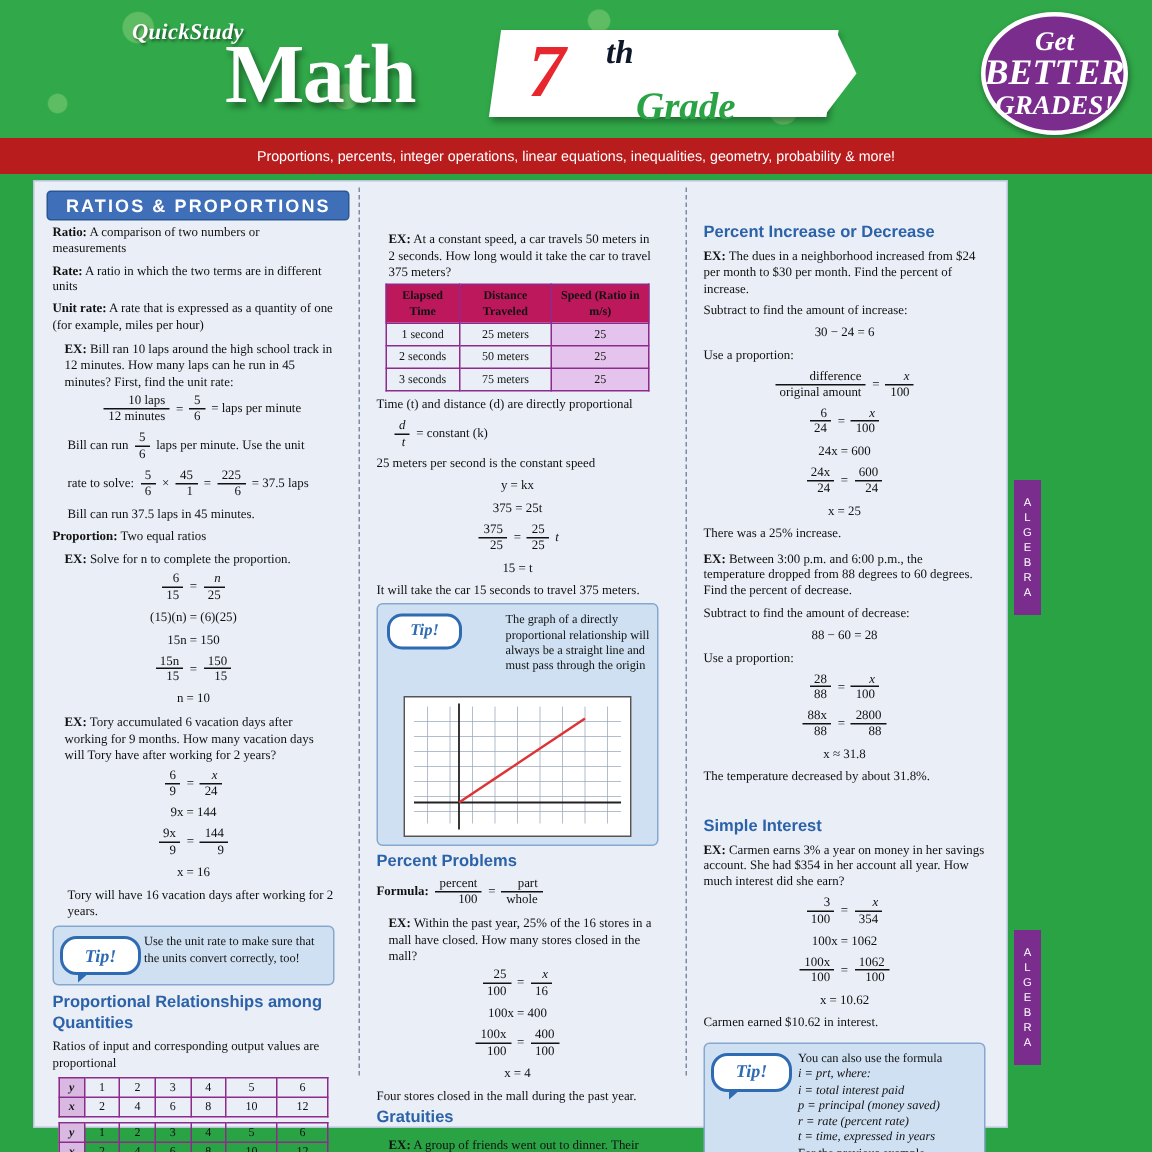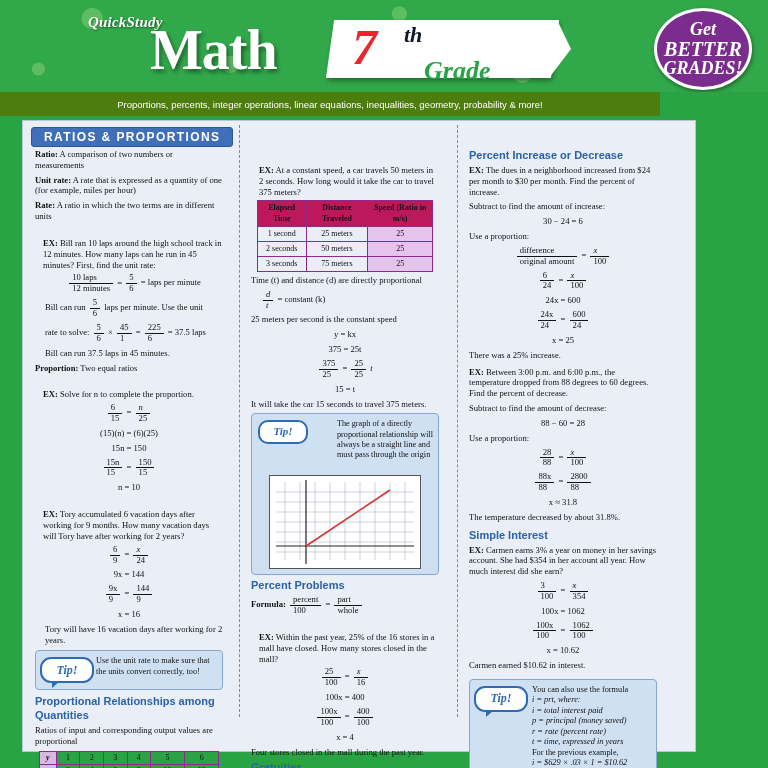--- a/index.html
+++ b/index.html
@@ -65,34 +65,34 @@
     font-family:"Liberation Serif",serif;
   }
   .badge{
     position:absolute;right:16px;top:8px;width:92px;height:76px;z-index:6;
     background:#7b2d8e;border-radius:50%;border:3px solid #fff;
     box-shadow:1px 2px 4px rgba(0,0,0,.4);
     display:flex;flex-direction:column;align-items:center;justify-content:center;
     color:#fff;font-weight:bold;font-style:italic;line-height:1.02;
   }
   .badge .b1{font-size:18px;}
-  .badge .b2{font-size:20px;}
+  .badge .b2{font-size:24px;}
   .badge .b3{font-size:18px;}
 
   .subbar{
-    position:absolute;left:0;top:92px;width:660px;height:24px;
-    background:#4d7c0f;color:#fff;font-size:9.5px;
+    position:absolute;left:0;top:92px;width:768px;height:24px;
+    background:#b91c1c;color:#fff;font-size:9.5px;
     display:flex;align-items:center;justify-content:center;
     font-family:"Liberation Sans",sans-serif;
   }
 
   
   .sheet{
     position:absolute;left:22px;top:120px;width:648px;height:630px;
-    background:#e9eef7;border:1px solid #b9c4d8;padding-left:24px;
+    background:#e9eef7;border:1px solid #b9c4d8;
   }
   .side-tab{
     position:absolute;width:18px;background:#7b2d8e;color:#fff;
     writing-mode:vertical-rl;text-orientation:upright;
     font-size:7.5px;letter-spacing:1px;font-family:"Liberation Sans",sans-serif;
     display:flex;align-items:center;justify-content:center;
   }
   .tab1{left:676px;top:320px;height:90px;}
   .tab2{left:676px;top:620px;height:90px;}
 
@@ -114,26 +114,26 @@
   .d1{left:216px;}
   .d2{left:434px;}
 
   h3.head{
     color:#2b62a8;font-size:11px;margin:0 0 2px 0;font-weight:bold;
     font-family:"Liberation Sans",sans-serif;
   }
   p{margin:0 0 4px 0;}
   .b{font-weight:bold;}
   .i{font-style:italic;}
-  .ex{margin:16px 0 3px 8px;}
+  .ex{margin:5px 0 3px 8px;}
   .ind{margin-left:10px;}
   .ctr{text-align:center;}
 
   
-  .fr{display:inline-block;vertical-align:middle;text-align:left;margin:0 2px;}
+  .fr{display:inline-block;vertical-align:middle;text-align:right;margin:0 2px;}
   .fr .n{display:block;border-bottom:1px solid #111;padding:0 3px;line-height:1.15;}
   .fr .d{display:block;padding:0 3px;line-height:1.15;}
   .eq{display:inline-block;vertical-align:middle;}
 
   
   .tip{
     position:relative;background:#cfe0f2;border:1px solid #86a8cf;border-radius:4px;
     padding:5px 6px 5px 60px;margin:5px 0;min-height:28px;font-size:8.3px;
   }
   .tip .bubble{
@@ -200,24 +200,24 @@
     <div class="sec-title">RATIOS &amp; PROPORTIONS</div>
 
     <div class="divider d1"></div>
     <div class="divider d2"></div>
 
     <div class="cols">
 
       <div class="col c1">
         <p><span class="b">Ratio:</span>
            <span>A comparison of two numbers or measurements</span></p>
+        <p><span class="b">Rate:</span>
+           <span>A ratio in which the two terms are in different units</span></p>
         <p><span class="b">Unit rate:</span>
            <span>A rate that is expressed as a quantity of one (for example, miles per hour)</span></p>
-        <p><span class="b">Rate:</span>
-           <span>A ratio in which the two terms are in different units</span></p>
 
         <p class="ex"><span class="b">EX:</span>
            <span>Bill ran 10 laps around the high school track in 12 minutes. How many laps can he run in 45 minutes? First, find the unit rate:</span></p>
 
         <p class="ctr ind">
           <span class="fr">
             <span class="n">10 laps</span>
             <span class="d">12 minutes</span>
           </span>
           <span class="eq">=</span>
@@ -572,21 +572,21 @@
           </span>
           <span>=</span>
           <span class="fr">
             <span class="n">2800</span>
             <span class="d">88</span>
           </span>
         </p>
         <p class="ctr">x ≈ 31.8</p>
         <p>The temperature decreased by about 31.8%.</p>
 
-        <h3 class="head" style="margin-top:6px;">Simple Interest</h3>
+        <h3 class="head" style="margin-top:22px;">Simple Interest</h3>
         <p><span class="b">EX:</span>
           <span>Carmen earns 3% a year on money in her savings account. She had $354 in her account all year. How much interest did she earn?</span></p>
         <p class="ctr">
           <span class="fr">
             <span class="n">3</span>
             <span class="d">100</span>
           </span>
           <span>=</span>
           <span class="fr">
             <span class="n i">x</span>

